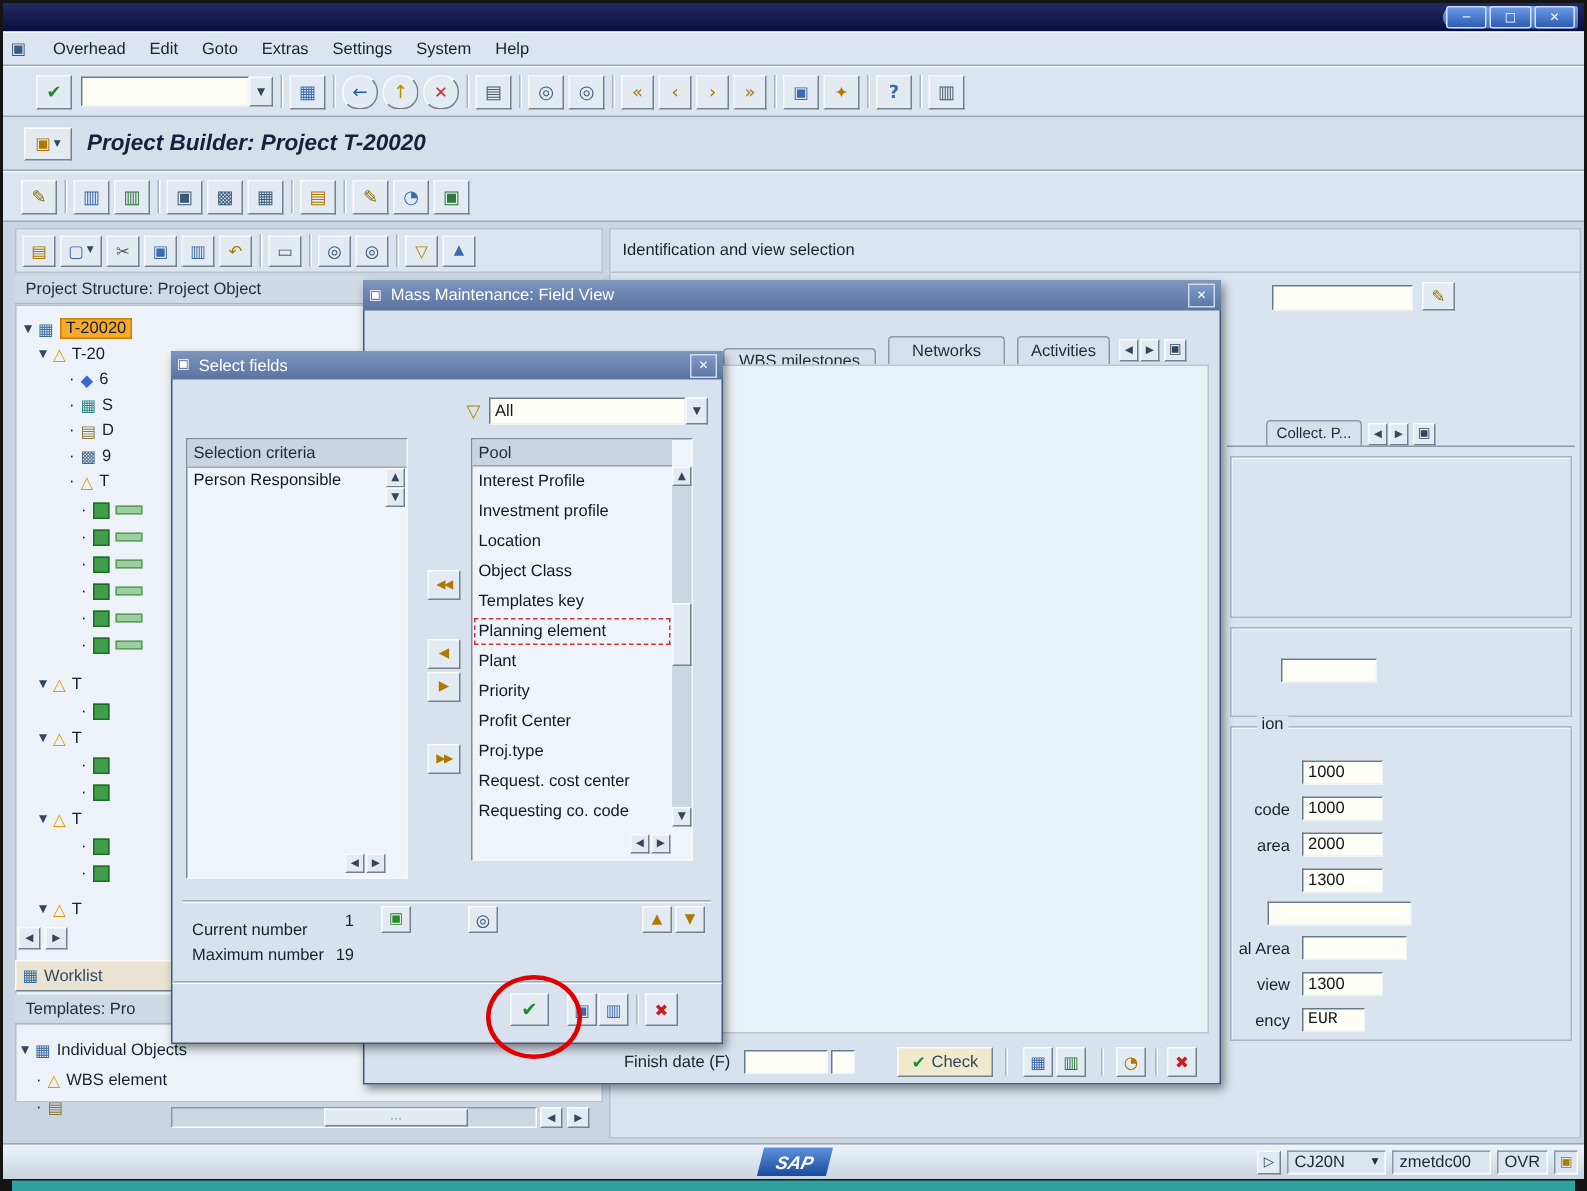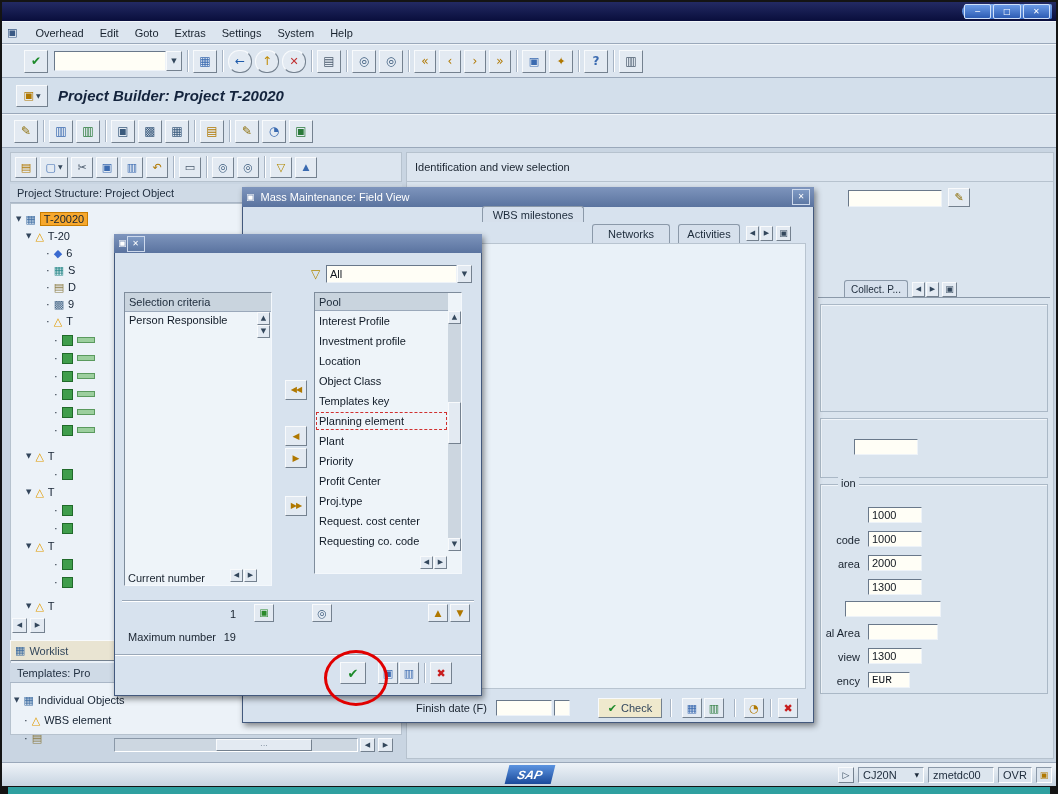--- a/index.html
+++ b/index.html
@@ -415,21 +415,21 @@
       </div>
 
     <div class="abs dlg" style="left:240px;top:185px;width:572px;height:536px;z-index:40"></div>
     <div class="abs dlgtitle" style="left:240px;top:185px;width:572px;height:20px;z-index:41">
       <span class="ic" style="font-size:9px">▣</span>
       <span class="t">Mass Maintenance: Field View</span>
       <div class="xbtn">
           <span class="ic">✕</span>
         </div>
     </div>
-    <div class="abs tab" style="left:480px;top:204px;width:102px;height:16px;z-index:41">
+    <div class="abs tab" style="left:480px;top:230px;width:102px;height:16px;z-index:41">
         <span>WBS milestones</span>
       </div>
     <div class="abs tab" style="left:590px;top:222px;width:78px;height:19px;z-index:41">
         <span>Networks</span>
       </div>
     <div class="abs tab" style="left:676px;top:222px;width:62px;height:19px;z-index:41">
         <span>Activities</span>
       </div>
     <div class="abs sbtn" style="left:744px;top:224px;width:13px;height:15px;z-index:41">
         <span class="ic">◀</span>
@@ -461,20 +461,21 @@
         <span class="ic" style="color:#b07800;font-size:11px">◔</span>
       </div>
     <div class="abs" style="left:768px;top:697px;width:1px;height:18px;background:#a7b4c4;box-shadow:1px 0 0 #fff;z-index:41"></div>
     <div class="abs btn" style="left:776px;top:696px;width:20px;height:20px;z-index:41">
         <span class="ic" style="color:#c81e1e;font-size:11px">✖</span>
       </div>
 
     <div class="abs dlg" style="left:112px;top:232px;width:368px;height:462px;z-index:50"></div>
     <div class="abs dlgtitle" style="left:112px;top:232px;width:368px;height:19px;z-index:51">
       <span class="ic" style="font-size:9px">▣</span>
+      <span class="t">Select fields</span>
       <div class="xbtn">
           <span class="ic">✕</span>
         </div>
     </div>
     <span class="abs ic" style="left:309px;top:266px;font-size:12px;color:#b08800;z-index:51">▽</span>
     <div class="abs field" style="left:324px;top:263px;width:131px;height:18px;z-index:51">
         <span>All</span>
       </div>
     <div class="abs btn" style="left:455px;top:263px;width:15px;height:18px;z-index:51">
         <span class="ic" style="font-size:7px">▼</span>
@@ -538,21 +539,21 @@
         <span class="ic">▼</span>
       </div>
     <div class="abs sbtn" style="left:418px;top:554px;width:13px;height:13px;z-index:52">
         <span class="ic">◀</span>
       </div>
     <div class="abs sbtn" style="left:432px;top:554px;width:13px;height:13px;z-index:52">
         <span class="ic">▶</span>
       </div>
 
     <div class="abs" style="left:120px;top:598px;width:352px;height:1px;background:#9aa8b8;box-shadow:0 1px 0 #fff;z-index:51"></div>
-    <div class="abs lbl" style="left:126px;top:570px;z-index:51">Current number</div>
+    <div class="abs lbl" style="left:126px;top:612px;z-index:51">Current number</div>
     <div class="abs lbl" style="left:216px;top:606px;width:18px;text-align:right;z-index:51">1</div>
     <div class="abs btn" style="left:252px;top:602px;width:20px;height:18px;z-index:51">
         <span class="ic" style="color:#2a8a2a;font-size:10px">▣</span>
       </div>
     <div class="abs btn" style="left:310px;top:602px;width:20px;height:18px;z-index:51">
         <span class="ic" style="color:#3a5a7c;font-size:11px">◎</span>
       </div>
     <div class="abs btn" style="left:426px;top:602px;width:20px;height:18px;z-index:51">
         <span class="ic" style="color:#b07800;font-size:9px">▲</span>
       </div>

